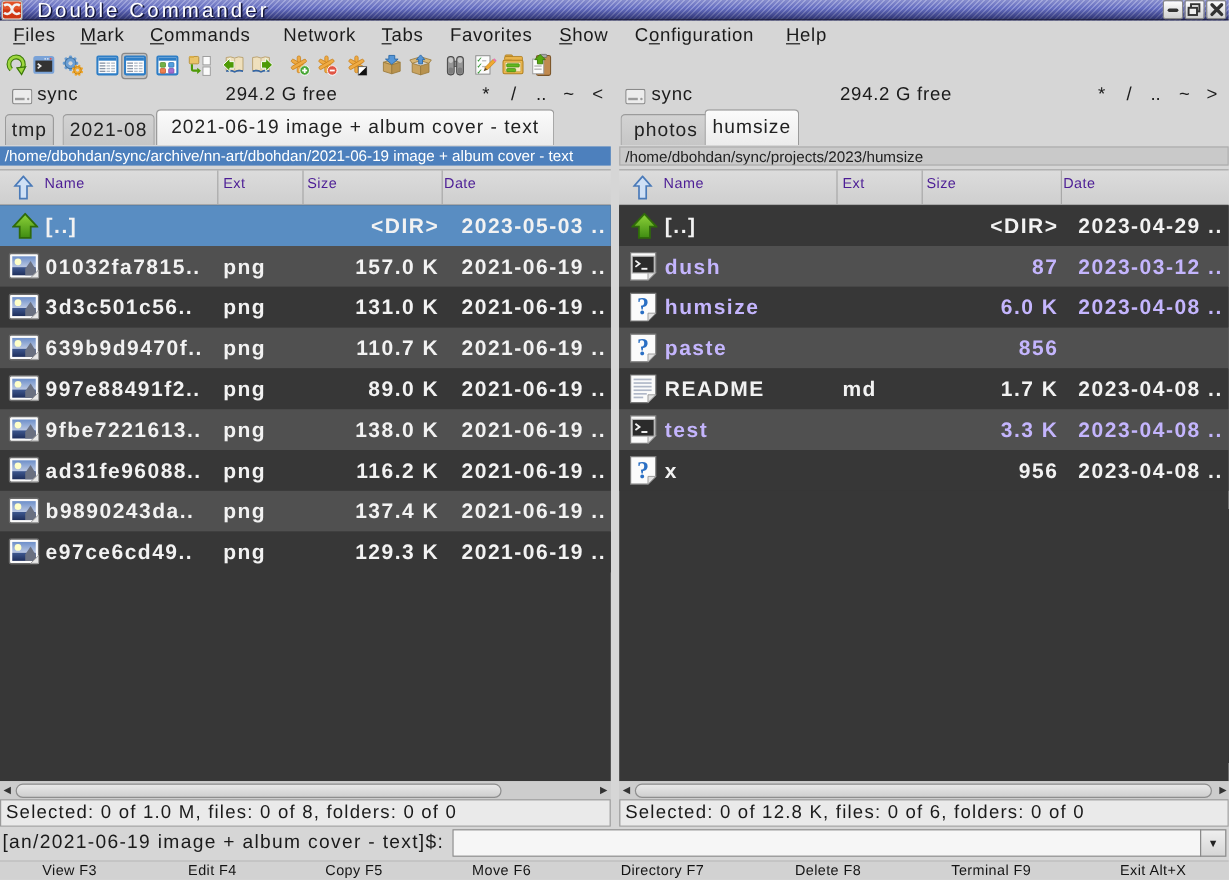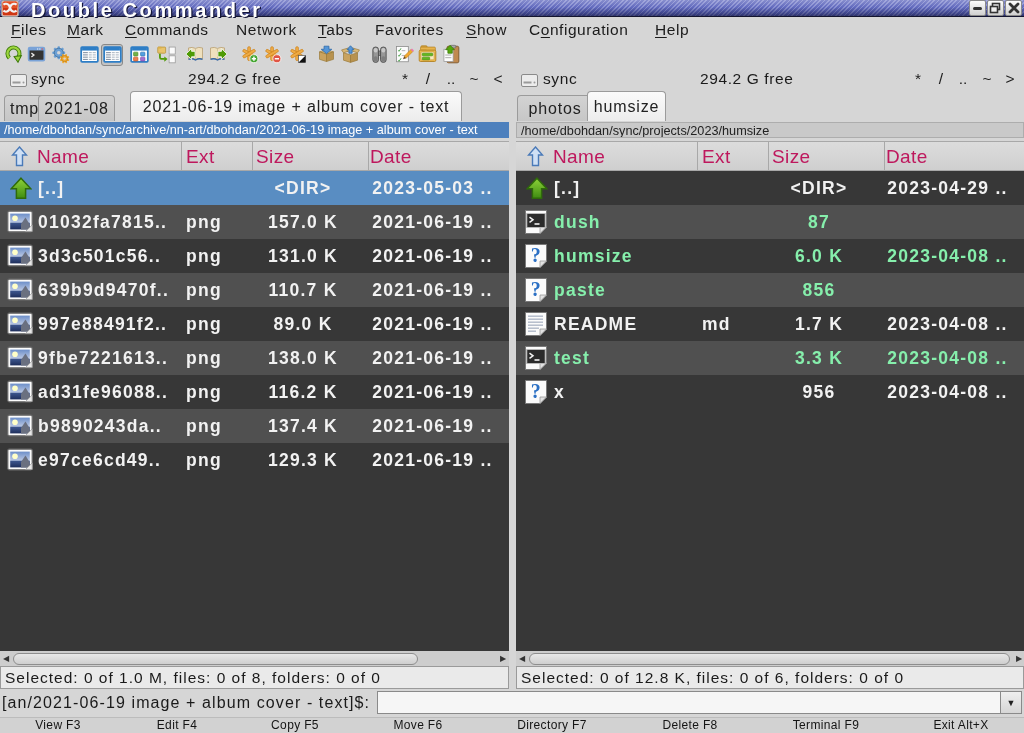--- a/index.html
+++ b/index.html
@@ -1,36 +1,36 @@
 <!DOCTYPE html>
 <html><head><meta charset="utf-8"><style>
 *{margin:0;padding:0;box-sizing:border-box}
 html,body{width:1024px;height:733px;overflow:hidden}
 body{font-family:"Liberation Sans",sans-serif;background:#d6d6d6;position:relative}
 .abs{position:absolute}
 #title{left:0;top:0;width:1024px;height:17px;background:repeating-linear-gradient(135deg,#838ad0 0 1.2px,#5a63bb 1.2px 3.1px);}
 #titleshade{left:0;top:0;width:1024px;height:17px;background:linear-gradient(rgba(255,255,255,0.28) 0%,rgba(255,255,255,0.05) 45%,rgba(10,12,50,0.38) 85%,rgba(8,10,40,0.55) 100%);border-bottom:1px solid #14152e}
-#titletext{left:31px;top:-1px;font-size:20px;font-weight:bold;color:#fff;text-shadow:1.3px 1.3px 0 #15173a;letter-spacing:2.6px}
+#titletext{left:31px;top:-1px;font-size:17px;font-weight:normal;color:#fff;text-shadow:1.3px 1.3px 0 #15173a;letter-spacing:2.6px}
 .wbtn{top:0;width:17px;height:16px;background:linear-gradient(#fdfdfd,#d0d0d0);border:1px solid #8a8a8a;border-radius:2px}
 #menubar{left:0;top:18px;width:1024px;height:24px;background:#d6d6d6}
 .mi{position:absolute;top:18px;height:24px;line-height:24px;font-size:15.5px;letter-spacing:0.55px;color:#1b1b1b}
 .mi u{text-decoration:underline;text-underline-offset:2px}
 .dtext{position:absolute;font-size:15.5px;letter-spacing:0.6px;color:#1b1b1b;top:70px}
 .dbtn{position:absolute;font-size:15.5px;color:#1b1b1b;top:70px;text-align:center;width:20px}
 .tab{position:absolute;border:1px solid #9b9b9b;border-bottom:none;border-radius:4px 4px 0 0;font-size:16px;letter-spacing:0.85px;color:#222;text-align:center;background:linear-gradient(#d3d3d3,#c6c6c6)}
 .tab.on{background:linear-gradient(#fbfbfb,#ececec);z-index:2}
 .path{position:absolute;top:122px;height:16px;font-size:12.7px;letter-spacing:0;line-height:16px;white-space:nowrap;overflow:hidden}
 .hdr{position:absolute;top:141px;height:30px;background:linear-gradient(#dcdcdc,#cfcfcf);border:1px solid #a8a8a8;border-left:none;border-right:none}
-.hlab{position:absolute;font-size:19px;letter-spacing:0.4px;color:#be185d;top:146px}
+.hlab{position:absolute;font-size:12px;letter-spacing:0.4px;color:#4c1d95;top:146px}
 .hsep{position:absolute;top:142px;height:28px;width:1px;background:#a8a8a8}
 .filearea{position:absolute;top:171px;height:480px;background:#373737}
 .row{position:absolute;height:34px;width:100%}
 .rt{position:absolute;font-size:17.5px;letter-spacing:1.25px;font-weight:bold;color:#f2f2f2;top:7px;white-space:nowrap}
-.ry{color:#86efac}
-.sizec{text-align:center}
+.ry{color:#c4b5fd}
+.sizec{text-align:right}
 .sbar{position:absolute;top:651px;height:15px;background:#cdcdcd}
 .thumb{position:absolute;top:652.5px;height:12px;background:linear-gradient(#e8e8e8,#cfcfcf);border:1px solid #8e8e8e;border-radius:6px}
 .sarr{position:absolute;top:654px;font-size:8px;color:#333}
 .status{position:absolute;top:666px;height:23px;background:#eaeaea;border:1px solid #9a9a9a;font-size:15.5px;letter-spacing:1.0px;color:#1a1a1a;line-height:21px;padding-left:4px}
 #cmdrow{left:0;top:689px;width:1024px;height:28px;background:#d6d6d6}
 #cmdlabel{position:absolute;left:2px;top:689px;height:28px;line-height:28px;font-size:16px;letter-spacing:1.1px;color:#1a1a1a}
 #cmdinput{position:absolute;left:377px;top:691px;width:624px;height:23px;background:#f6f6f6;border:1px solid #8a8a8a}
 #cmddrop{position:absolute;left:1000px;top:691px;width:22px;height:23px;background:linear-gradient(#efefef,#d6d6d6);border:1px solid #8a8a8a;text-align:center;font-size:9px;line-height:23px;color:#222}
 #fkeys{position:absolute;left:0;top:717px;width:1024px;height:16px;background:#d2d2d2;border-top:1px solid #bcbcbc}
 .fk{position:absolute;top:718px;font-size:12px;letter-spacing:0.35px;color:#141414;width:120px;text-align:center;line-height:15px}
@@ -260,21 +260,21 @@
 <div class="dbtn" style="left:418px">/</div>
 <div class="dbtn" style="left:441px">..</div>
 <div class="dbtn" style="left:464px">~</div>
 <div class="dbtn" style="left:488px">&lt;</div>
 <div class="dbtn" style="left:908px">*</div>
 <div class="dbtn" style="left:931px">/</div>
 <div class="dbtn" style="left:953px">..</div>
 <div class="dbtn" style="left:977px">~</div>
 <div class="dbtn" style="left:1000px">&gt;</div>
 <div class="tab" style="left:4px;top:95px;width:41px;height:26px;line-height:26px">tmp</div>
-<div class="tab" style="left:38px;top:95px;width:77px;height:26px;line-height:26px">2021-08</div>
+<div class="tab" style="left:52px;top:95px;width:77px;height:26px;line-height:26px">2021-08</div>
 <div class="tab on" style="left:130px;top:91px;width:332px;height:30px;line-height:30px">2021-06-19 image + album cover - text</div>
 <div class="tab" style="left:517px;top:95px;width:76px;height:26px;line-height:26px">photos</div>
 <div class="tab on" style="left:587px;top:91px;width:79px;height:30px;line-height:30px">humsize</div>
 <div class="path" style="left:0;width:509px;background:#4d80bd;color:#fff;padding-left:4px">/home/dbohdan/sync/archive/nn-art/dbohdan/2021-06-19 image + album cover - text</div>
 <div class="path" style="left:516px;width:508px;background:#c9c9c9;border:1px solid #adadad;color:#222;padding-left:4px">/home/dbohdan/sync/projects/2023/humsize</div>
 <div class="hdr" style="left:0px;width:509px"></div>
 <svg class="abs" style="left:11px;top:146px" width="17" height="21" viewBox="0 0 17 21">
     <polygon points="8.5,1 15.5,9 11.5,9 11.5,19.5 5.5,19.5 5.5,9 1.5,9" fill="#cfe0f5" stroke="#4a7ab8" stroke-width="1.4"></polygon>
   </svg>
 <div class="hlab" style="left:37px">Name</div>
@@ -433,20 +433,21 @@
     <span class="rt" style="left:38px">[..]</span>
     <span class="rt sizec" style="left:240px;width:126px">&lt;DIR&gt;</span>
     <span class="rt sizec" style="left:360px;width:143px">2023-04-29 ..</span>
   </div>
 <div class="row" style="left:516px;top:205px;width:508px;background:#505050">
     <svg style="position:absolute;left:8px;top:4px" width="24" height="26" viewBox="0 0 24 26">
       <use href="#tic"></use>
     </svg>
     <span class="rt ry" style="left:38px">dush</span>
     <span class="rt ry sizec" style="left:240px;width:126px">87</span>
+    <span class="rt ry sizec" style="left:360px;width:143px">2023-03-12 ..</span>
   </div>
 <div class="row" style="left:516px;top:239px;width:508px;background:#373737">
     <svg style="position:absolute;left:8px;top:4px" width="24" height="26" viewBox="0 0 24 26">
       <use href="#qic"></use>
     </svg>
     <span class="rt ry" style="left:38px">humsize</span>
     <span class="rt ry sizec" style="left:240px;width:126px">6.0 K</span>
     <span class="rt ry sizec" style="left:360px;width:143px">2023-04-08 ..</span>
   </div>
 <div class="row" style="left:516px;top:273px;width:508px;background:#505050">

